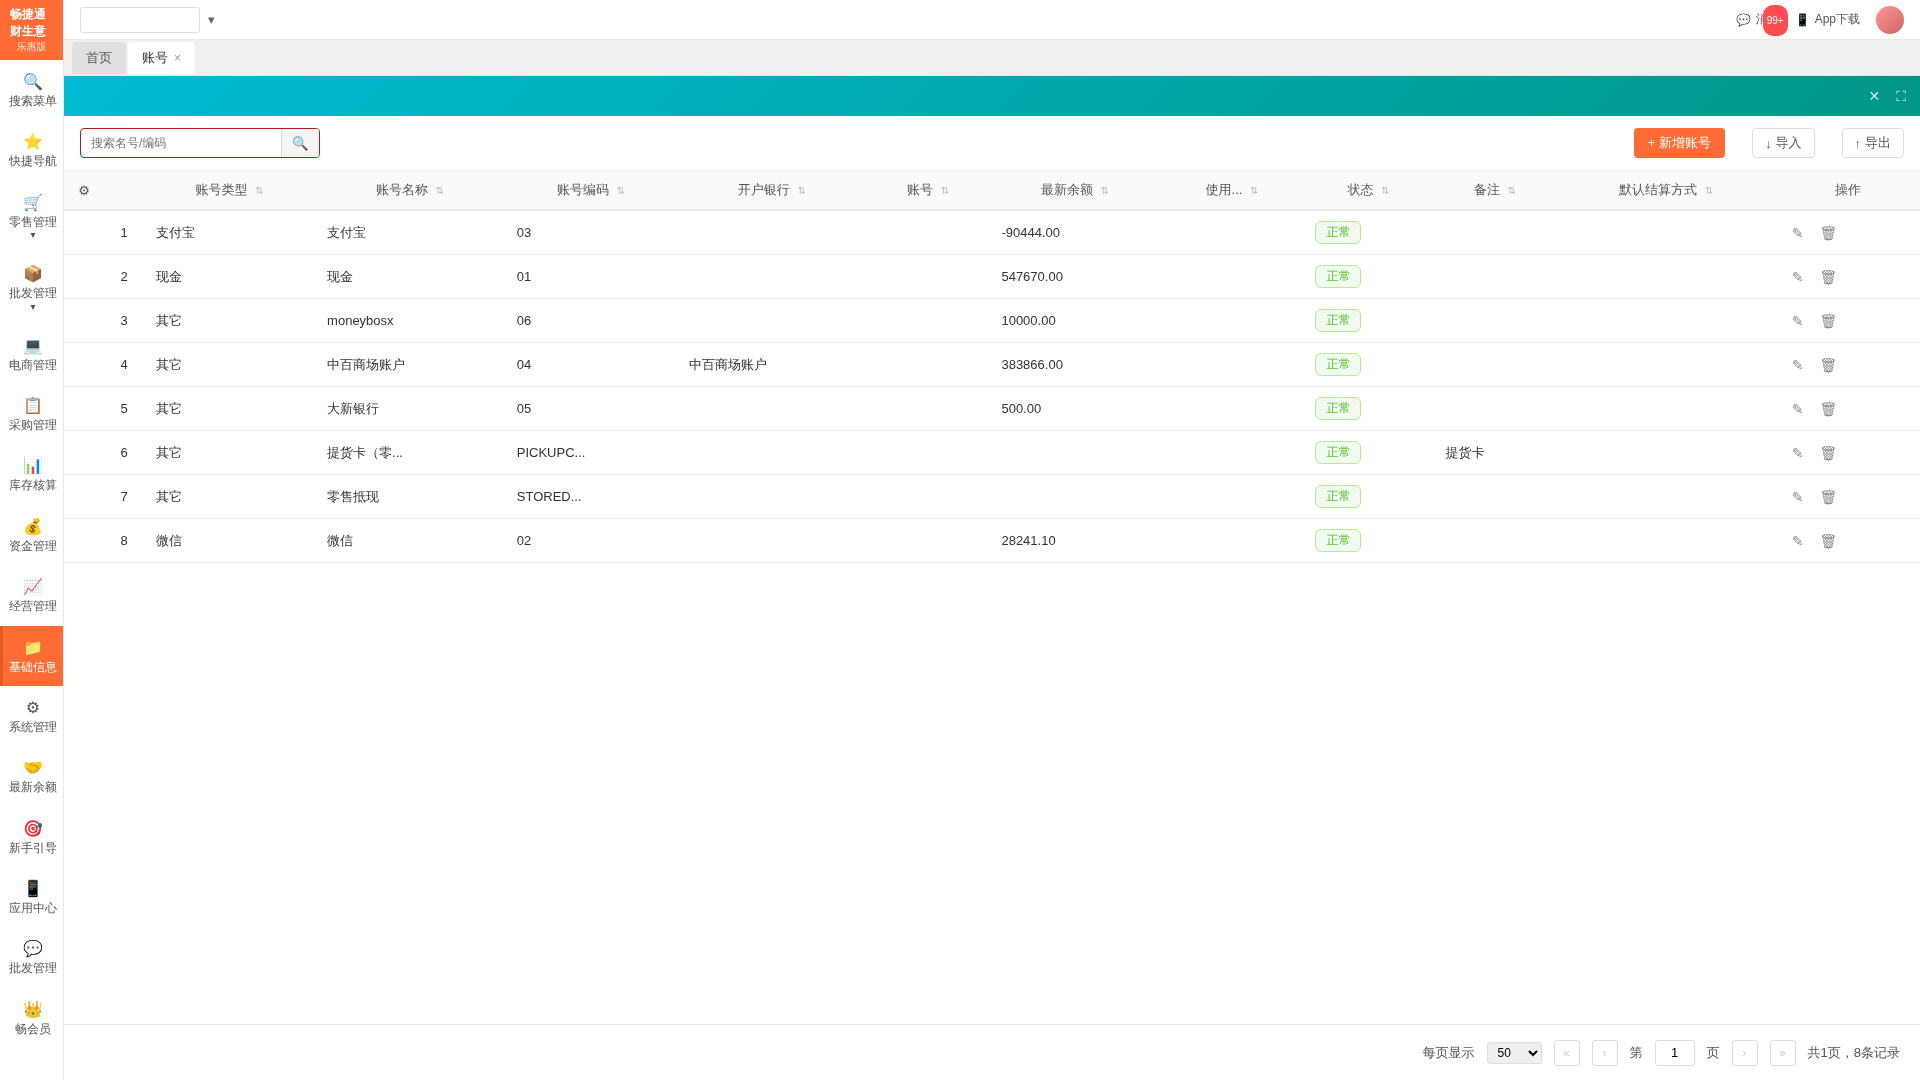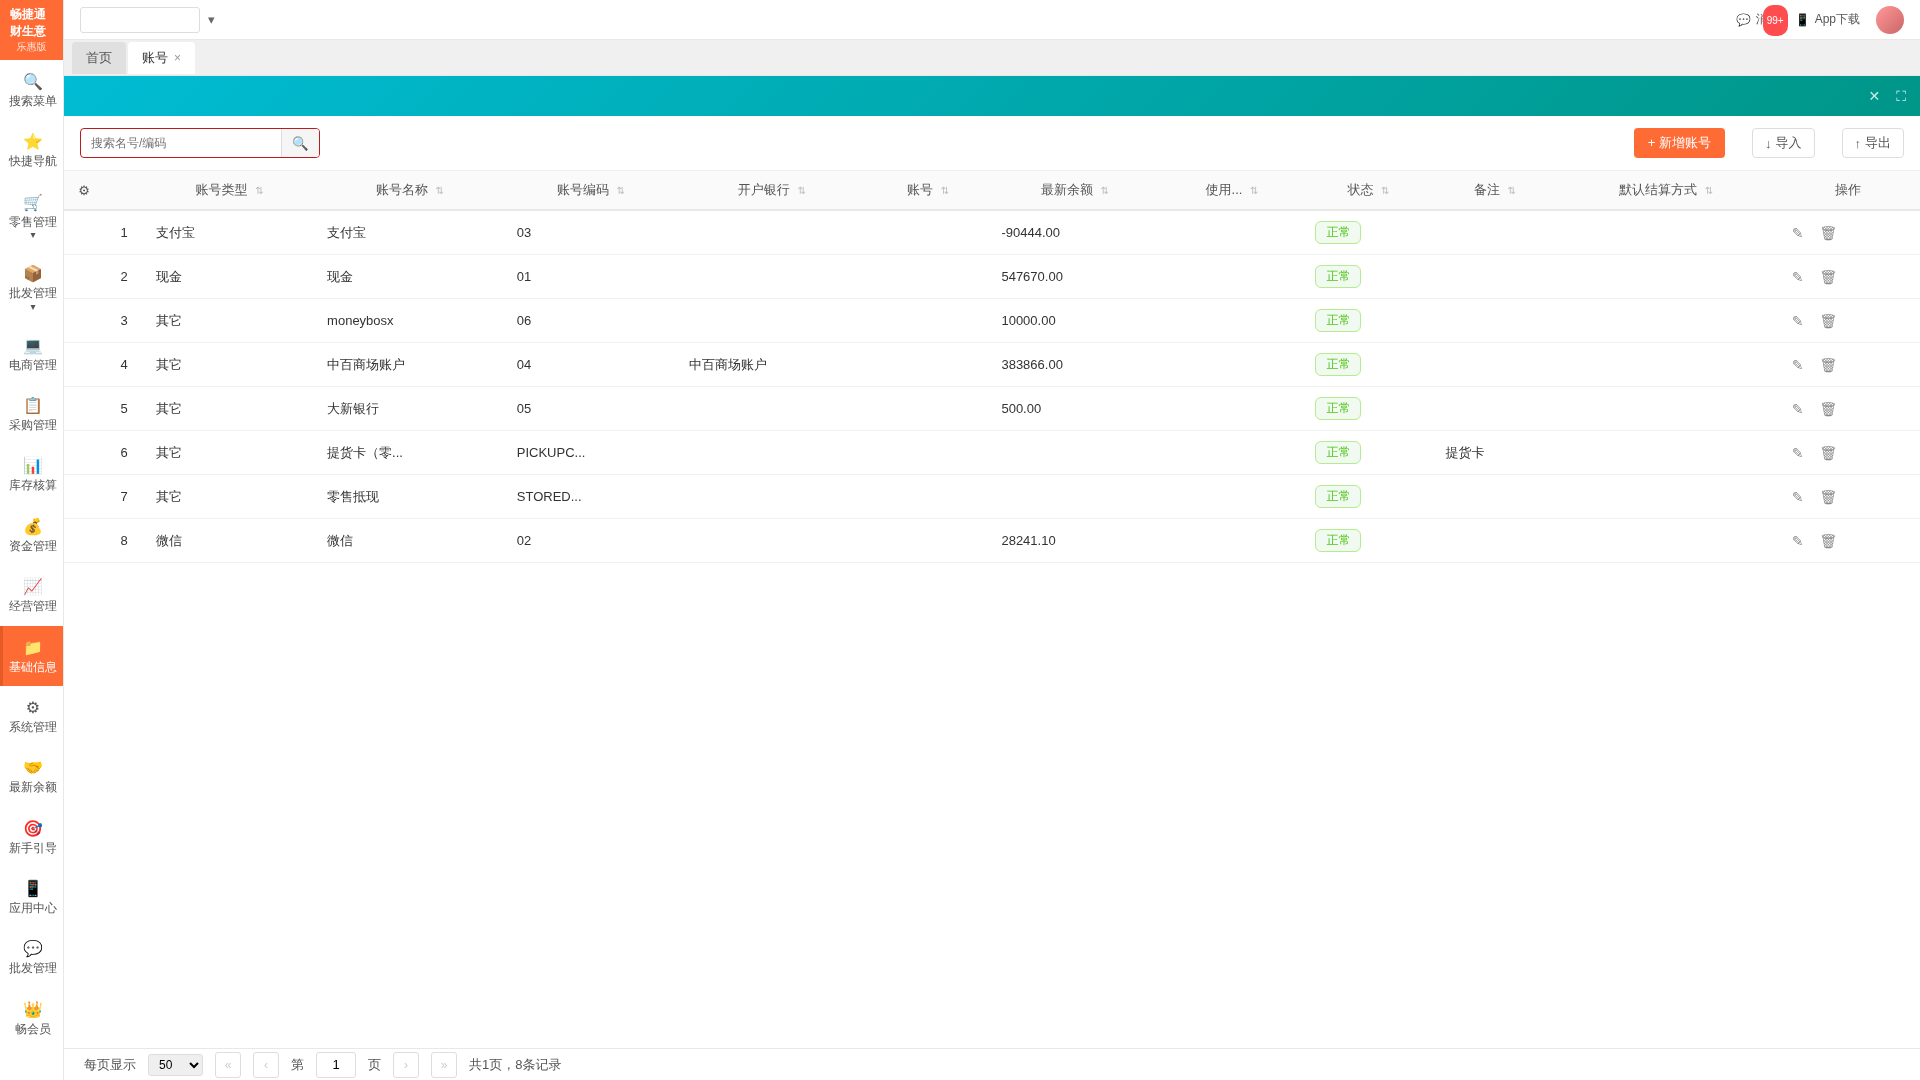--- a/index.html
+++ b/index.html
@@ -290,26 +290,26 @@
       cursor: pointer;
       font-size: 14px;
       padding: 2px 4px;
     }
     .settings-icon-cell {
       text-align: center;
     }
 
     
     .pagination {
-      height: 32px;
+      height: 56px;
       background: #fff;
       border-top: 1px solid #e8e8e8;
       display: flex;
       align-items: center;
-      justify-content: flex-start;
+      justify-content: flex-end;
       padding: 8px 20px;
       gap: 12px;
       flex-shrink: 0;
       font-size: 13px;
       color: #555;
     }
     .page-size-select {
       border: 1px solid #ddd;
       border-radius: 3px;
       padding: 2px 6px;

